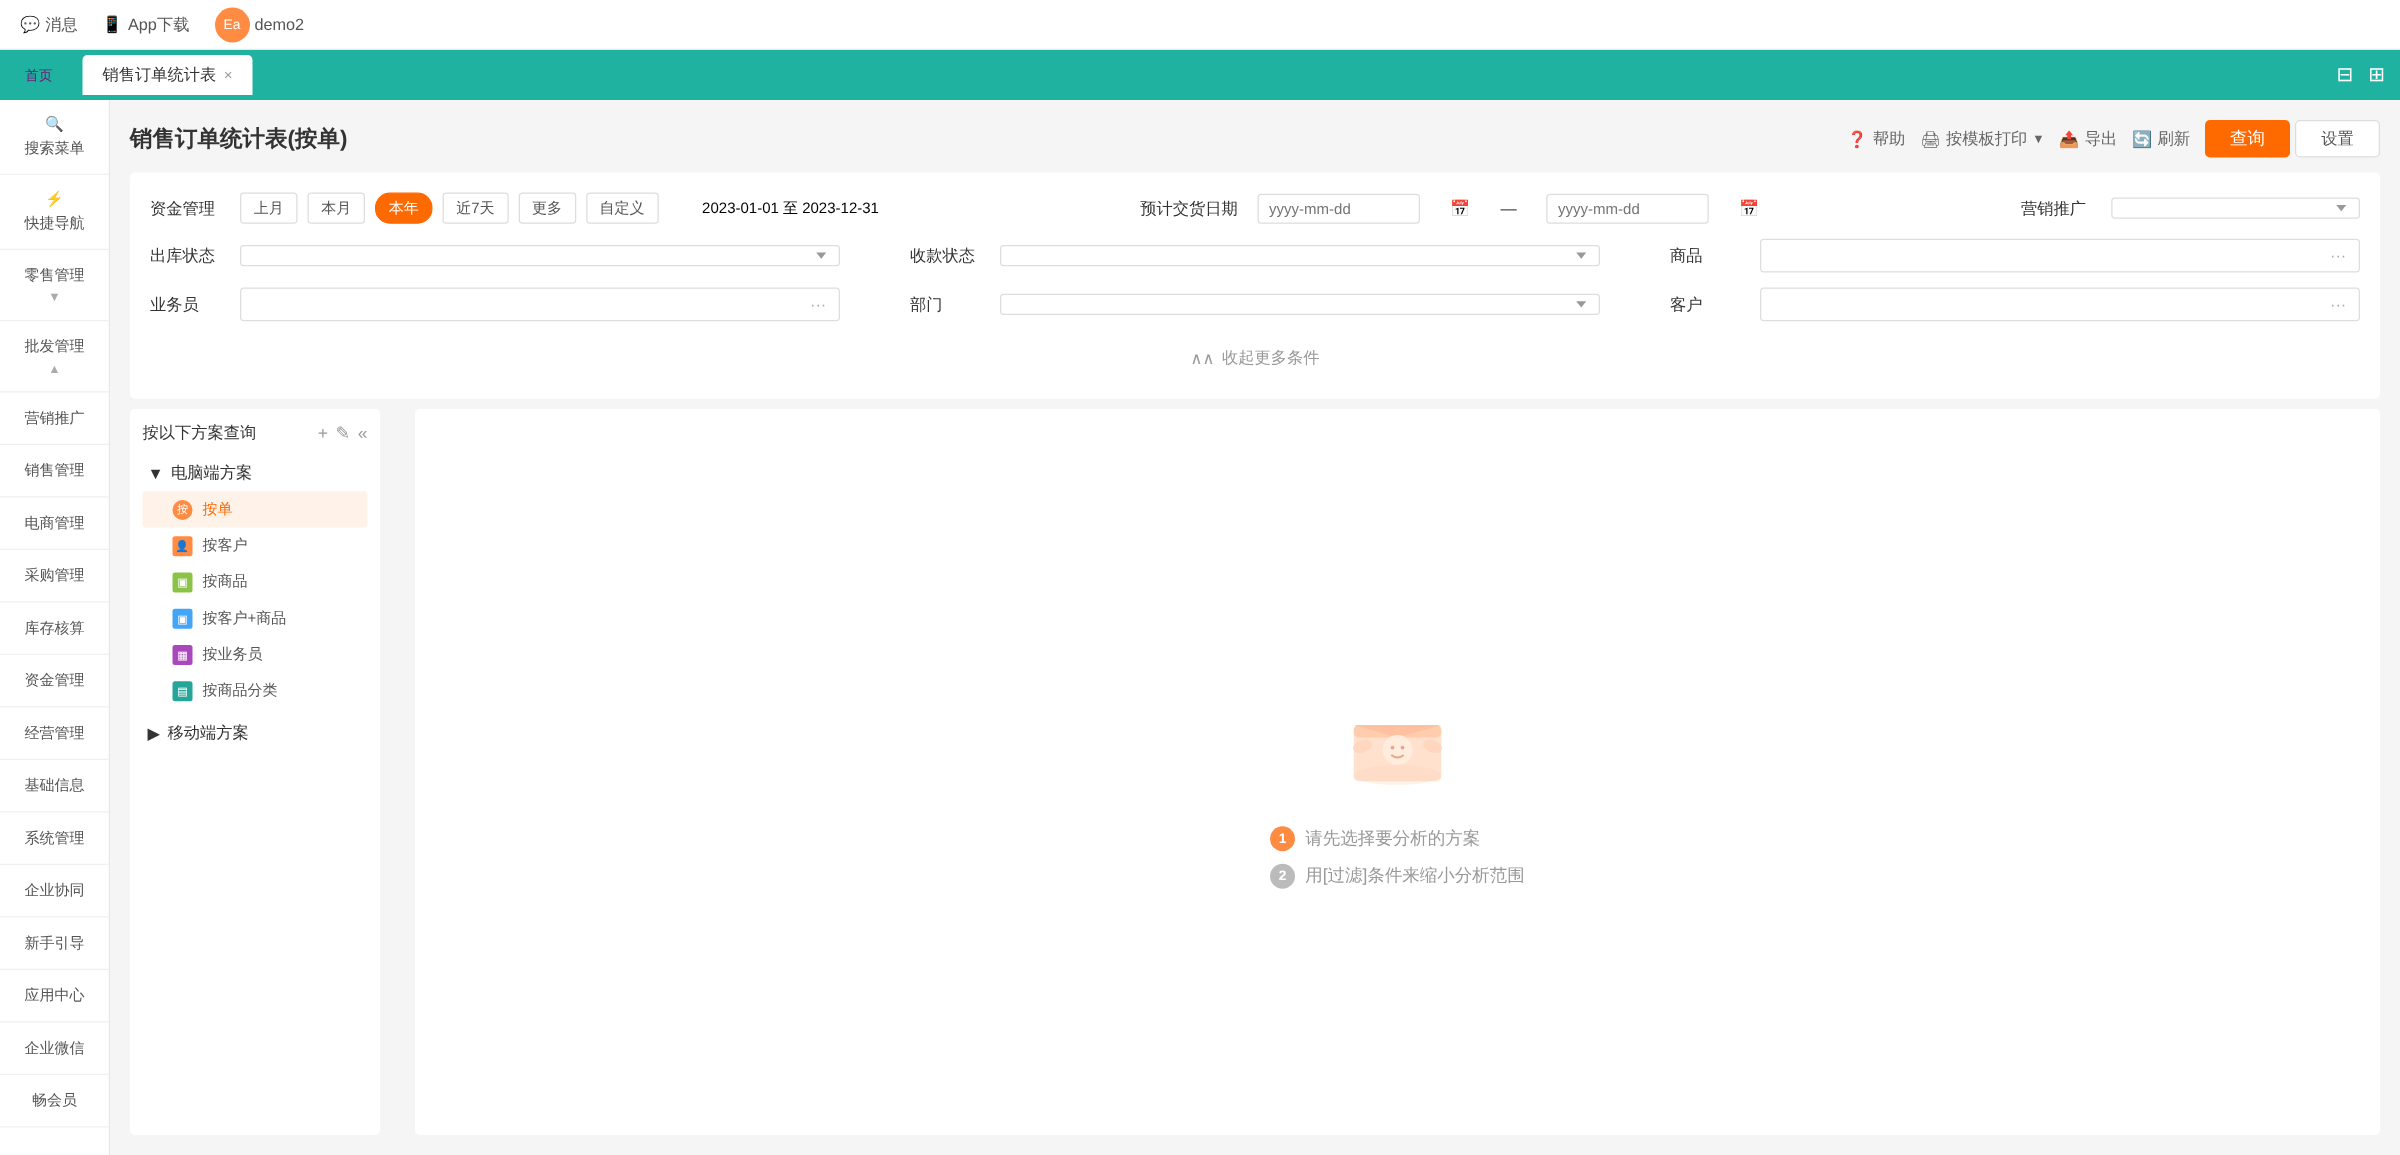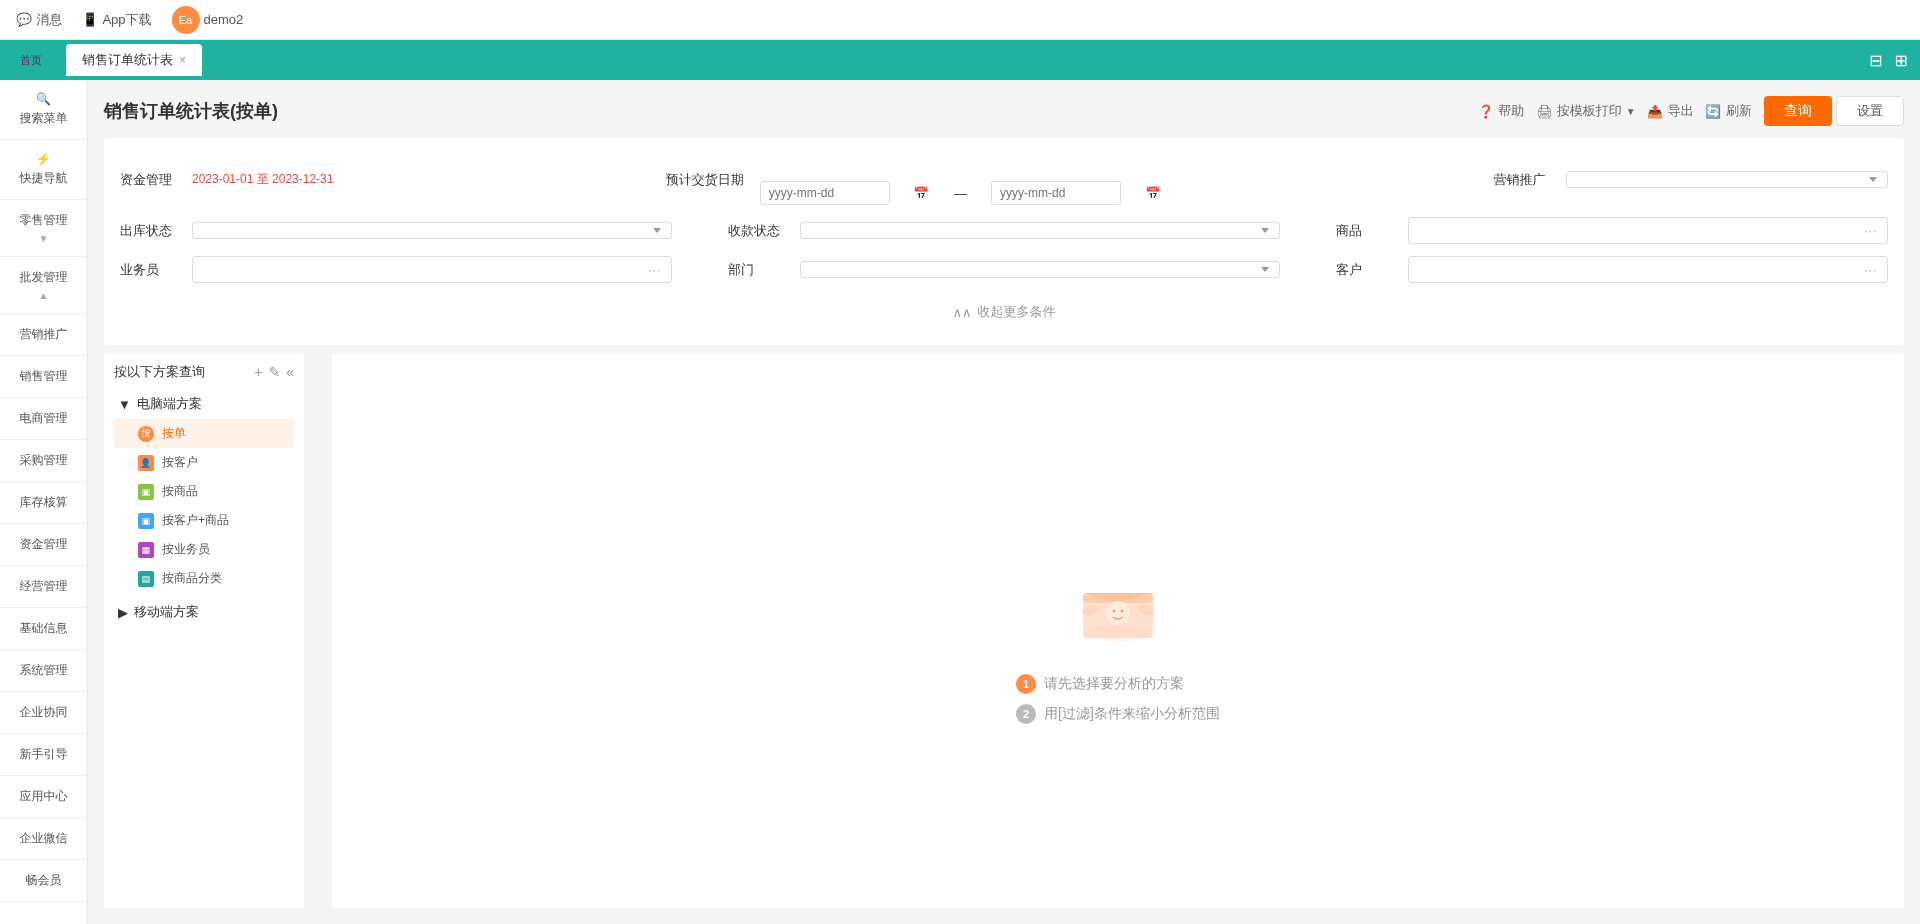--- a/index.html
+++ b/index.html
@@ -42,22 +42,22 @@
     .btn-settings { border: 1px solid #ddd; background: #fff; color: #555; padding: 5px 20px; border-radius: 4px; font-size: 13px; cursor: pointer; }
 
     
     .filter-panel { background: #fff; border-radius: 4px; padding: 16px; margin-bottom: 8px; flex-shrink: 0; }
     .filter-row { display: flex; align-items: center; gap: 16px; margin-bottom: 12px; }
     .filter-row:last-child { margin-bottom: 0; }
     .filter-label { font-size: 13px; color: #333; white-space: nowrap; min-width: 56px; }
     .filter-date-group { display: flex; align-items: center; gap: 8px; }
     .date-btn { padding: 3px 10px; border: 1px solid #ddd; border-radius: 3px; font-size: 12px; cursor: pointer; background: #fff; color: #555; }
     .date-btn.active { background: #ff6a00; color: #fff; border-color: #ff6a00; border-radius: 12px; }
-    .date-range-text { font-size: 12px; color: #ef4444; }
-    .filter-date-input { display: flex; align-items: center; gap: 24px; margin-top: 27px; }
+    .date-range-text { font-size: 12px; color: #000000; margin-left: 19px; }
+    .filter-date-input { display: flex; align-items: center; gap: 24px; }
     .date-input { border: 1px solid #ddd; border-radius: 3px; padding: 4px 8px; font-size: 12px; color: #999; width: 130px; }
     .filter-select { flex: 1; border: 1px solid #ddd; border-radius: 3px; padding: 5px 10px; font-size: 13px; background: #fff; cursor: pointer; display: flex; align-items: center; justify-content: space-between; max-width: 380px; position: relative; }
     .collapse-btn { display: flex; align-items: center; justify-content: center; gap: 6px; cursor: pointer; color: #999; font-size: 13px; padding: 8px; }
 
     
     .left-panel-container { display: flex; flex: 1; overflow: hidden; gap: 28px; }
     .left-scheme-panel { width: 200px; background: #fff; border-radius: 4px; padding: 10px; flex-shrink: 0; overflow-y: auto; }
     .scheme-panel-header { display: flex; align-items: center; justify-content: space-between; margin-bottom: 8px; }
     .scheme-panel-title { font-size: 13px; color: #333; font-weight: 500; }
     .scheme-panel-actions { display: flex; gap: 6px; }
@@ -210,20 +210,28 @@
           <button class="btn-query">查询</button>
           <button class="btn-settings">设置</button>
         </div>
       </div>
     </div>
 
     <div class="filter-panel">
 
       <div class="filter-row">
         <span class="filter-label">资金管理</span>
+        <div class="filter-date-group">
+          <button class="date-btn">上月</button>
+          <button class="date-btn">本月</button>
+          <button class="date-btn active">本年</button>
+          <button class="date-btn">近7天</button>
+          <button class="date-btn">更多</button>
+          <button class="date-btn">自定义</button>
+        </div>
         <span class="date-range-text">2023-01-01 至 2023-12-31</span>
         <div style="flex:1"></div>
         <span class="filter-label">预计交货日期</span>
         <div class="filter-date-input">
           <input class="date-input" type="text" placeholder="yyyy-mm-dd" style="">
           <span>📅</span>
           <span>—</span>
           <input class="date-input" type="text" placeholder="yyyy-mm-dd" style="">
           <span>📅</span>
         </div>

